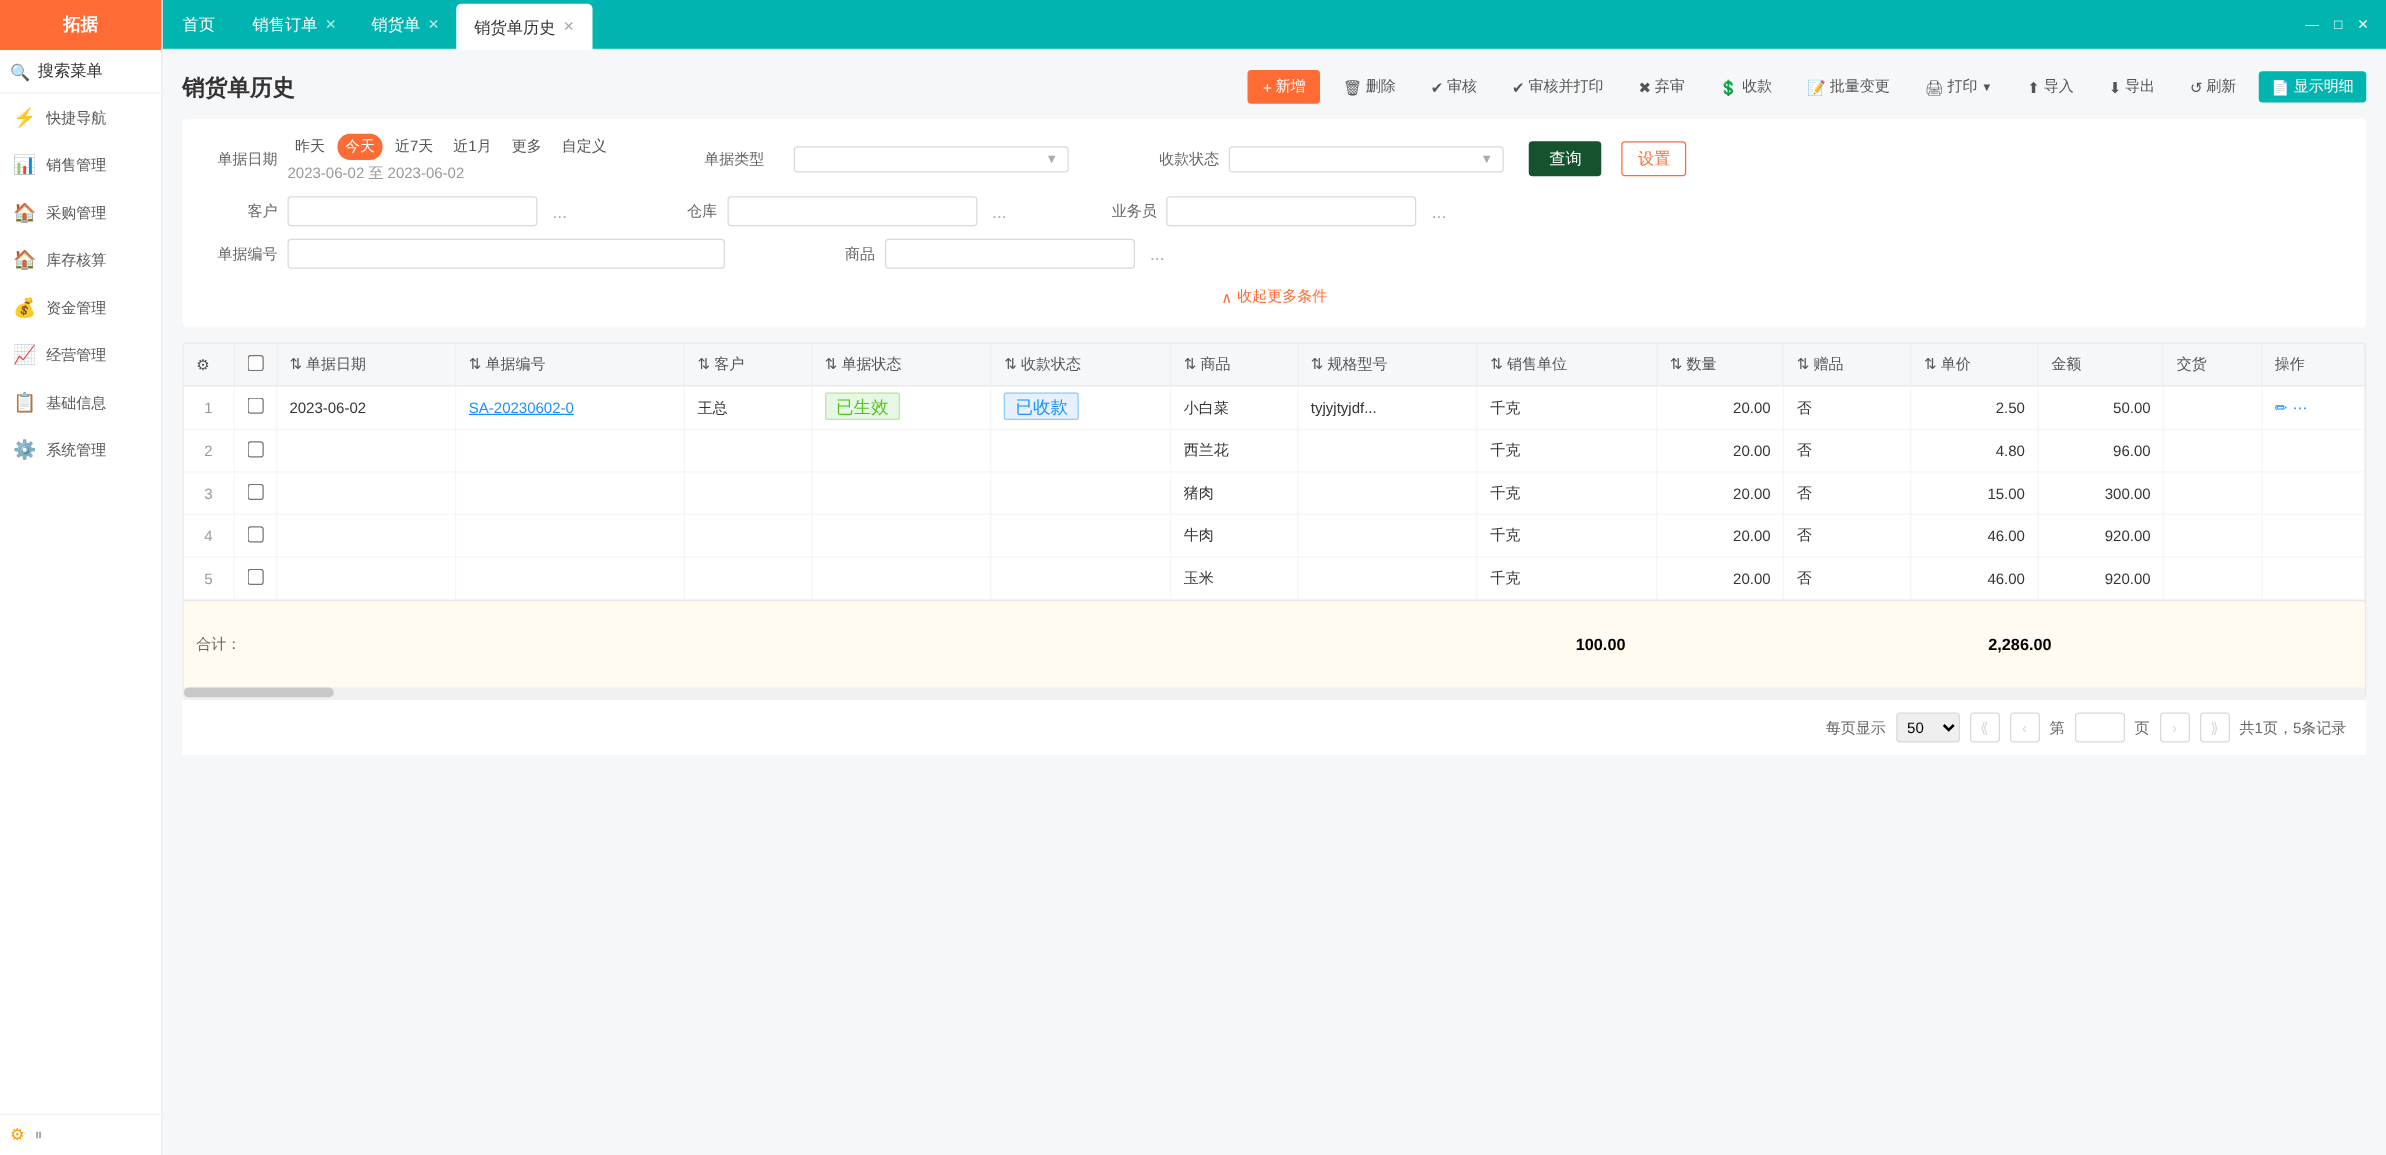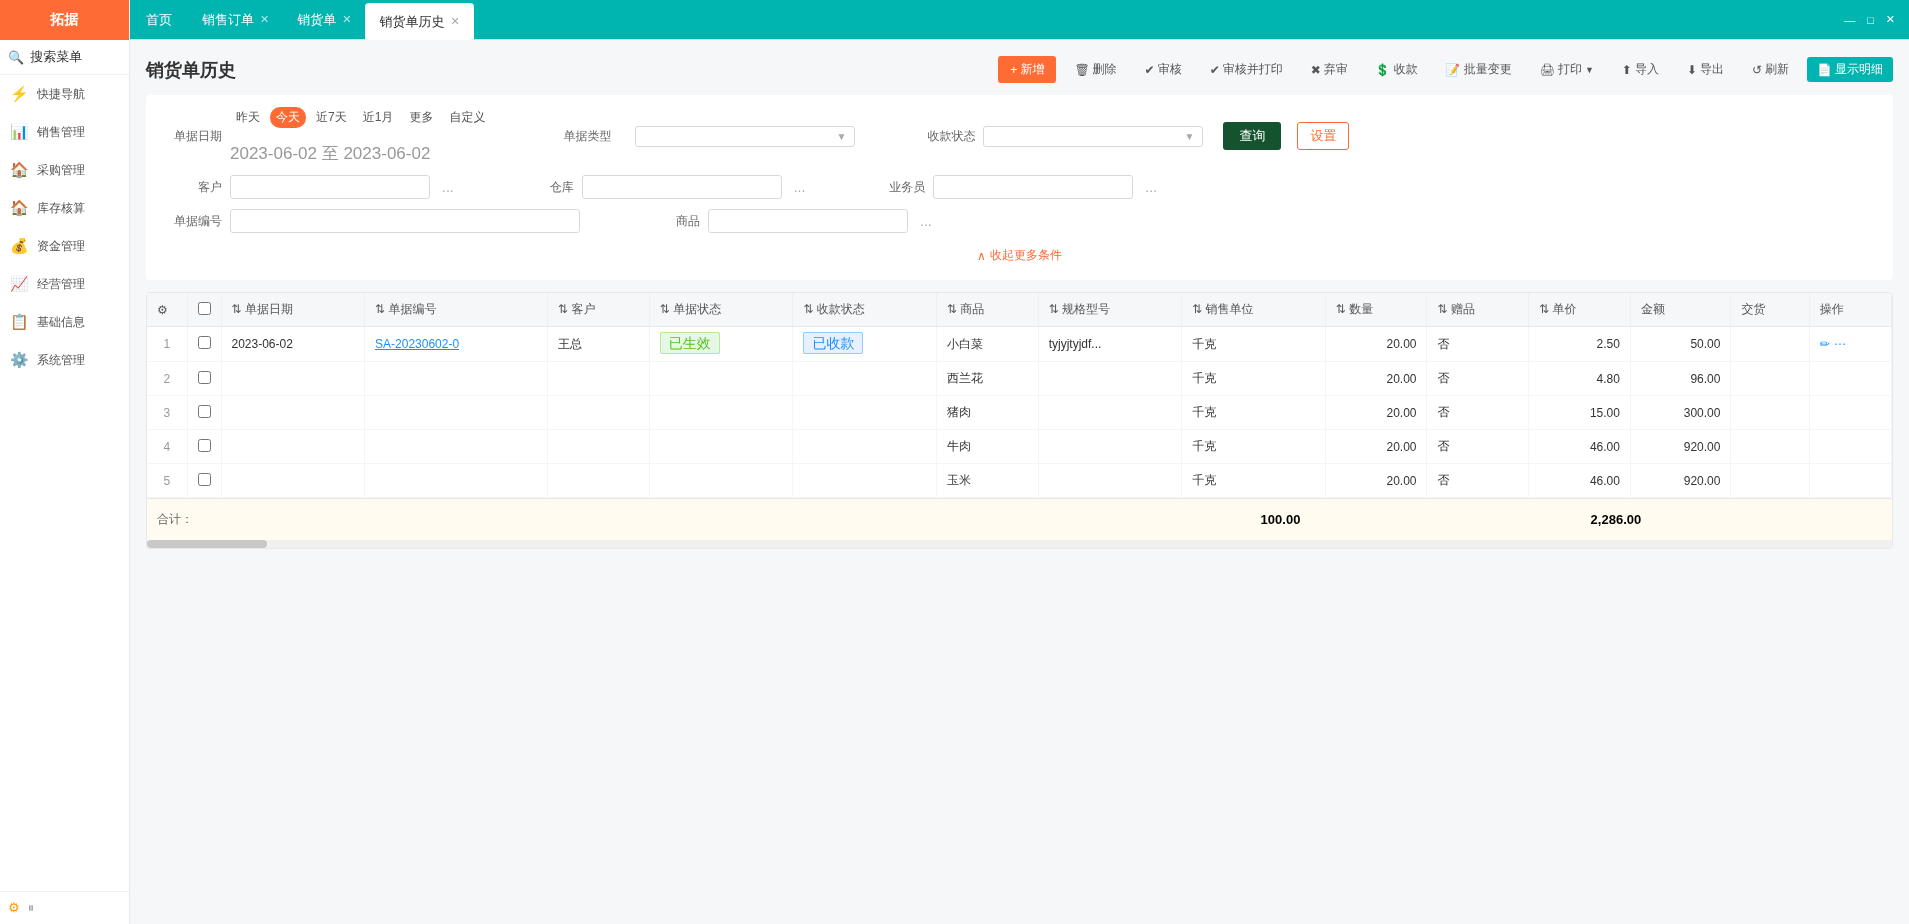--- a/index.html
+++ b/index.html
@@ -37,36 +37,36 @@
 
     
     .filter-section { background: #fff; border-radius: 4px; padding: 12px 16px; margin-bottom: 12px; }
     .filter-row { display: flex; align-items: center; gap: 20px; margin-bottom: 10px; }
     .filter-group { display: flex; align-items: center; gap: 8px; }
     .filter-label { font-size: 12px; color: #666; white-space: nowrap; min-width: 60px; text-align: right; }
     .filter-input { border: 1px solid #d9d9d9; border-radius: 3px; padding: 4px 8px; font-size: 12px; width: 180px; outline: none; }
     .filter-dots { color: #aaa; font-size: 14px; cursor: pointer; margin-left: 4px; }
     .date-btn { padding: 2px 6px; border-radius: 2px; cursor: pointer; font-size: 12px; color: #555; }
     .date-btn.active { background: #ff6b35; color: white; border-radius: 10px; }
-    .date-range-val { font-size: 17px; color: #999; margin-top: 14px; }
+    .date-range-val { font-size: 12px; color: #999; margin-top: 2px; }
     .collapse-btn { display: flex; align-items: center; gap: 4px; color: #ff6b35; cursor: pointer; font-size: 12px; justify-content: center; padding: 4px; }
 
     
     .table-container { background: #fff; border-radius: 4px; overflow: hidden; border: 1px solid #e8e8e8; }
     .table { width: 100%; border-collapse: collapse; font-size: 12px; }
     .table th { background: #f5f7f9; border-bottom: 1px solid #e8e8e8; border-right: 1px solid #f0f0f0; padding: 8px 10px; color: #555; font-weight: 500; white-space: nowrap; cursor: pointer; text-align: left; }
     .table td { border-bottom: 1px solid #f5f5f5; border-right: 1px solid #f5f5f5; padding: 8px 10px; color: #333; }
     .table .row-num { color: #999; text-align: center; width: 40px; }
     .badge { padding: 2px 8px; border-radius: 2px; font-size: 14px; }
     .badge-green { background: #e6f7e6; color: #52c41a; border: 1px solid #b7eb8f; }
     .badge-blue { background: #e6f0ff; color: #1890ff; border: 1px solid #91caff; }
     .link { color: #1890ff; cursor: pointer; text-decoration: underline; }
 
     
-    .table-footer { background: #fffbf0; border-top: 1px solid #e8e8e8; padding: 12px 10px; display: flex; align-items: center; }
+    .table-footer { background: #fffbf0; border-top: 1px solid #e8e8e8; padding: 26px 10px; display: flex; align-items: center; }
     .footer-label { font-size: 12px; color: #666; margin-right: 20px; min-width: 80px; }
     .footer-cells { display: flex; flex: 1; align-items: center; }
 
     
     .pagination { display: flex; align-items: center; justify-content: flex-end; padding: 10px 16px; background: #fff; border-top: 1px solid #f0f0f0; gap: 8px; }
     .pagination-info { font-size: 12px; color: #666; }
     .page-btn { width: 24px; height: 24px; border: 1px solid #d9d9d9; border-radius: 3px; display: flex; align-items: center; justify-content: center; cursor: pointer; font-size: 12px; color: #555; background: white; }
     .page-btn.disabled { color: #d9d9d9; cursor: not-allowed; }
     .page-input { width: 40px; height: 24px; border: 1px solid #d9d9d9; border-radius: 3px; text-align: center; font-size: 12px; outline: none; }
     .page-select { height: 24px; border: 1px solid #d9d9d9; border-radius: 3px; font-size: 12px; padding: 0 4px; outline: none; }
@@ -429,14 +429,29 @@
           <div style="flex:1;"></div>
           <div style="flex:1;"></div>
         </div>
       </div>
 
       <div class="scrollbar-area">
         <div class="scrollbar-thumb"></div>
       </div>
     </div>
 
+    <div class="pagination">
+      <span class="pagination-info">每页显示</span>
+      <select class="page-select">
+        <option value="50">50</option>
+        <option value="100">100</option>
+      </select>
+      <button class="page-btn disabled">⟪</button>
+      <button class="page-btn disabled">‹</button>
+      <span class="pagination-info">第</span>
+      <input class="page-input" type="text" style="">
+      <span class="pagination-info">页</span>
+      <button class="page-btn disabled">›</button>
+      <button class="page-btn disabled">⟫</button>
+      <span class="pagination-info">共1页，5条记录</span>
+    </div>
   </div>
 </div>
 
 </body></html>

